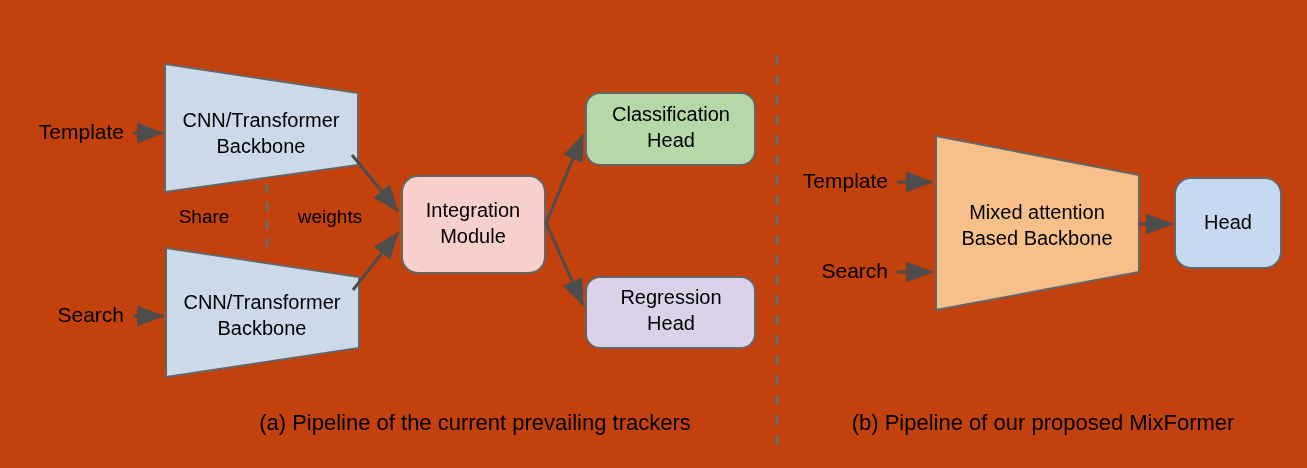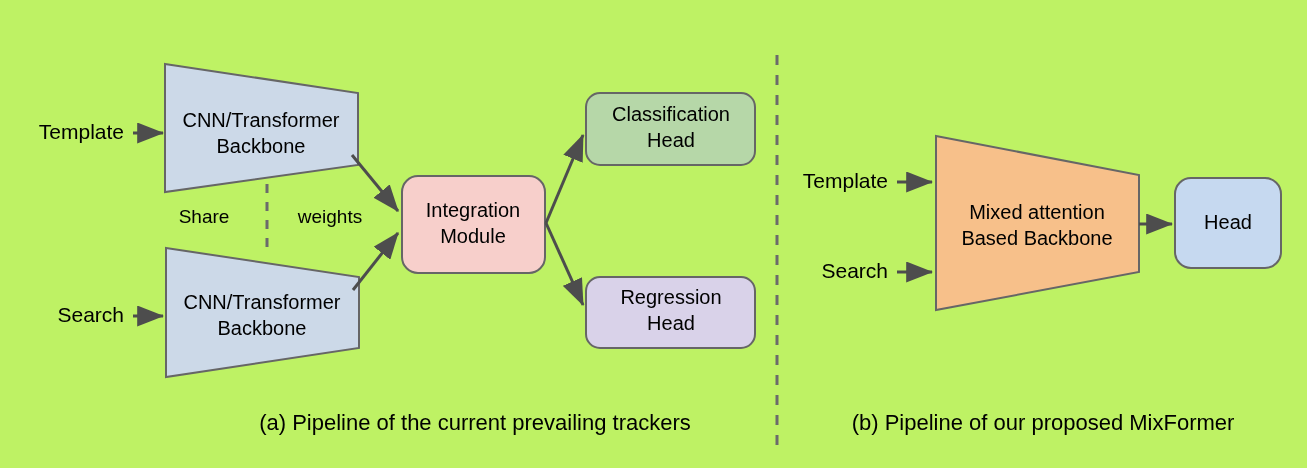--- a/index.html
+++ b/index.html
@@ -4,21 +4,21 @@
 <style>
   html, body {
     margin: 0;
     padding: 0;
     background: #ffffff;
   }
   #figure {
     position: relative;
     width: 1307px;
     height: 468px;
-    background: #bef264;
+    background: #c2410c;
     font-family: "Liberation Sans", sans-serif;
     overflow: hidden;
   }
   #figure svg {
     position: absolute;
     left: 0;
     top: 0;
     width: 1307px;
     height: 468px;
   }

